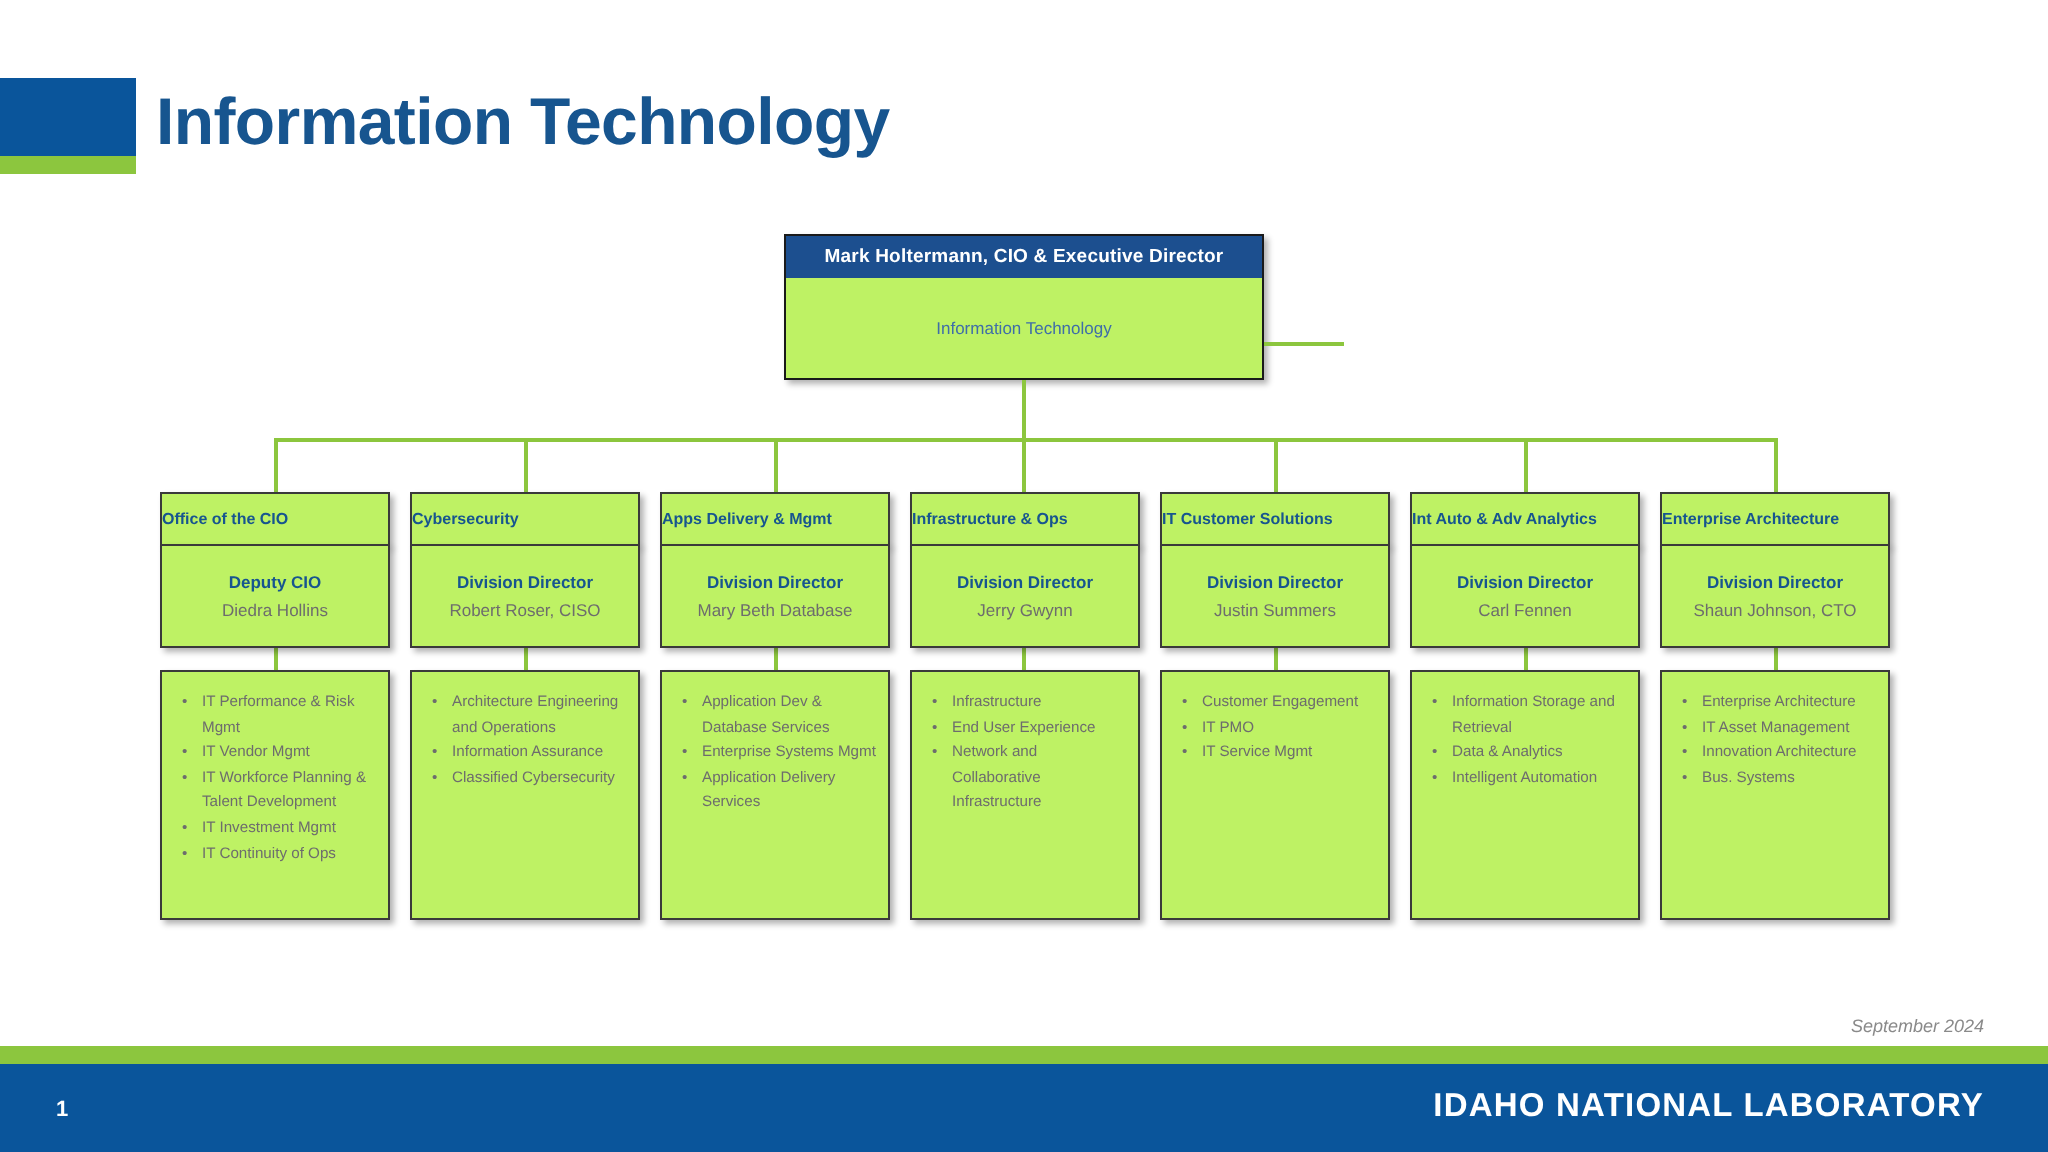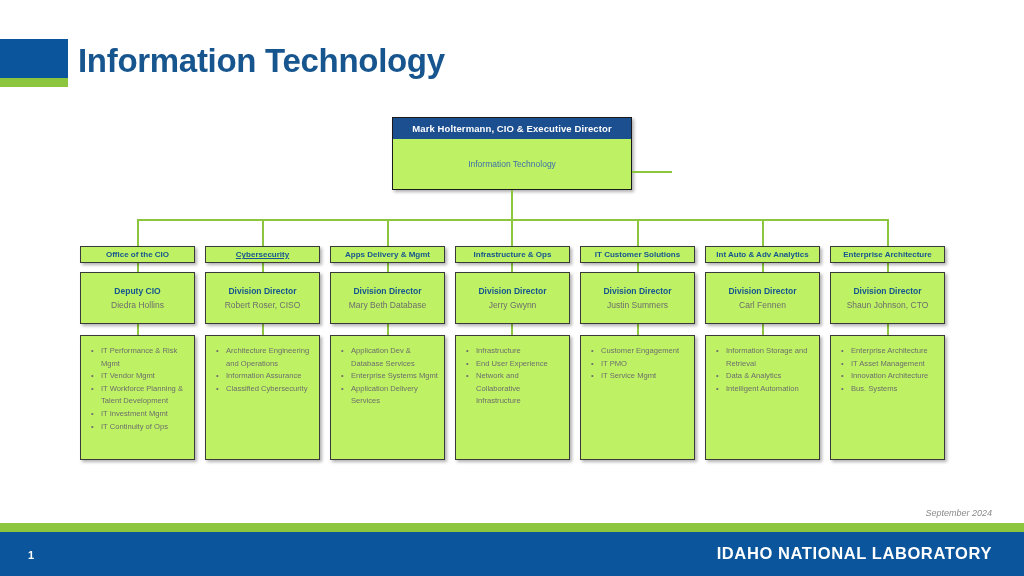--- a/index.html
+++ b/index.html
@@ -111,24 +111,23 @@
   #exec-admin-node .ea-name {
     margin-top: 2px;
     text-align: center;
     font-size: 8.5px;
     color: #6d6d6d;
   }
 
   
   .col-head {
     top: 246px;
-    height: 17px;
+    height: 27px;
     display: flex;
     align-items: center;
-    justify-content: center;
     font-size: 8px;
     font-weight: bold;
     color: #17558f;
     white-space: nowrap;
   }
 
   
   .col-dir {
     top: 272px;
     height: 52px;
@@ -272,21 +271,21 @@
   <div class="node col-list" style="left:80px; width:115px;">
     <ul>
       <li>IT Performance &amp; Risk Mgmt</li>
       <li>IT Vendor Mgmt</li>
       <li>IT Workforce Planning &amp; Talent Development</li>
       <li>IT Investment Mgmt</li>
       <li>IT Continuity of Ops</li>
     </ul>
   </div>
 
-  <div class="node col-head" style="left:205px; width:115px;text-decoration:underline;">
+  <div class="node col-head" style="left:205px; width:115px;">
     <span>Cybersecurity</span>
   </div>
   <div class="node col-dir" style="left:205px; width:115px;">
     <div class="dir-title">Division Director</div>
     <div class="dir-name">Robert Roser, CISO</div>
   </div>
   <div class="node col-list" style="left:205px; width:115px;">
     <ul>
       <li>Architecture Engineering and Operations</li>
       <li>Information Assurance</li>

